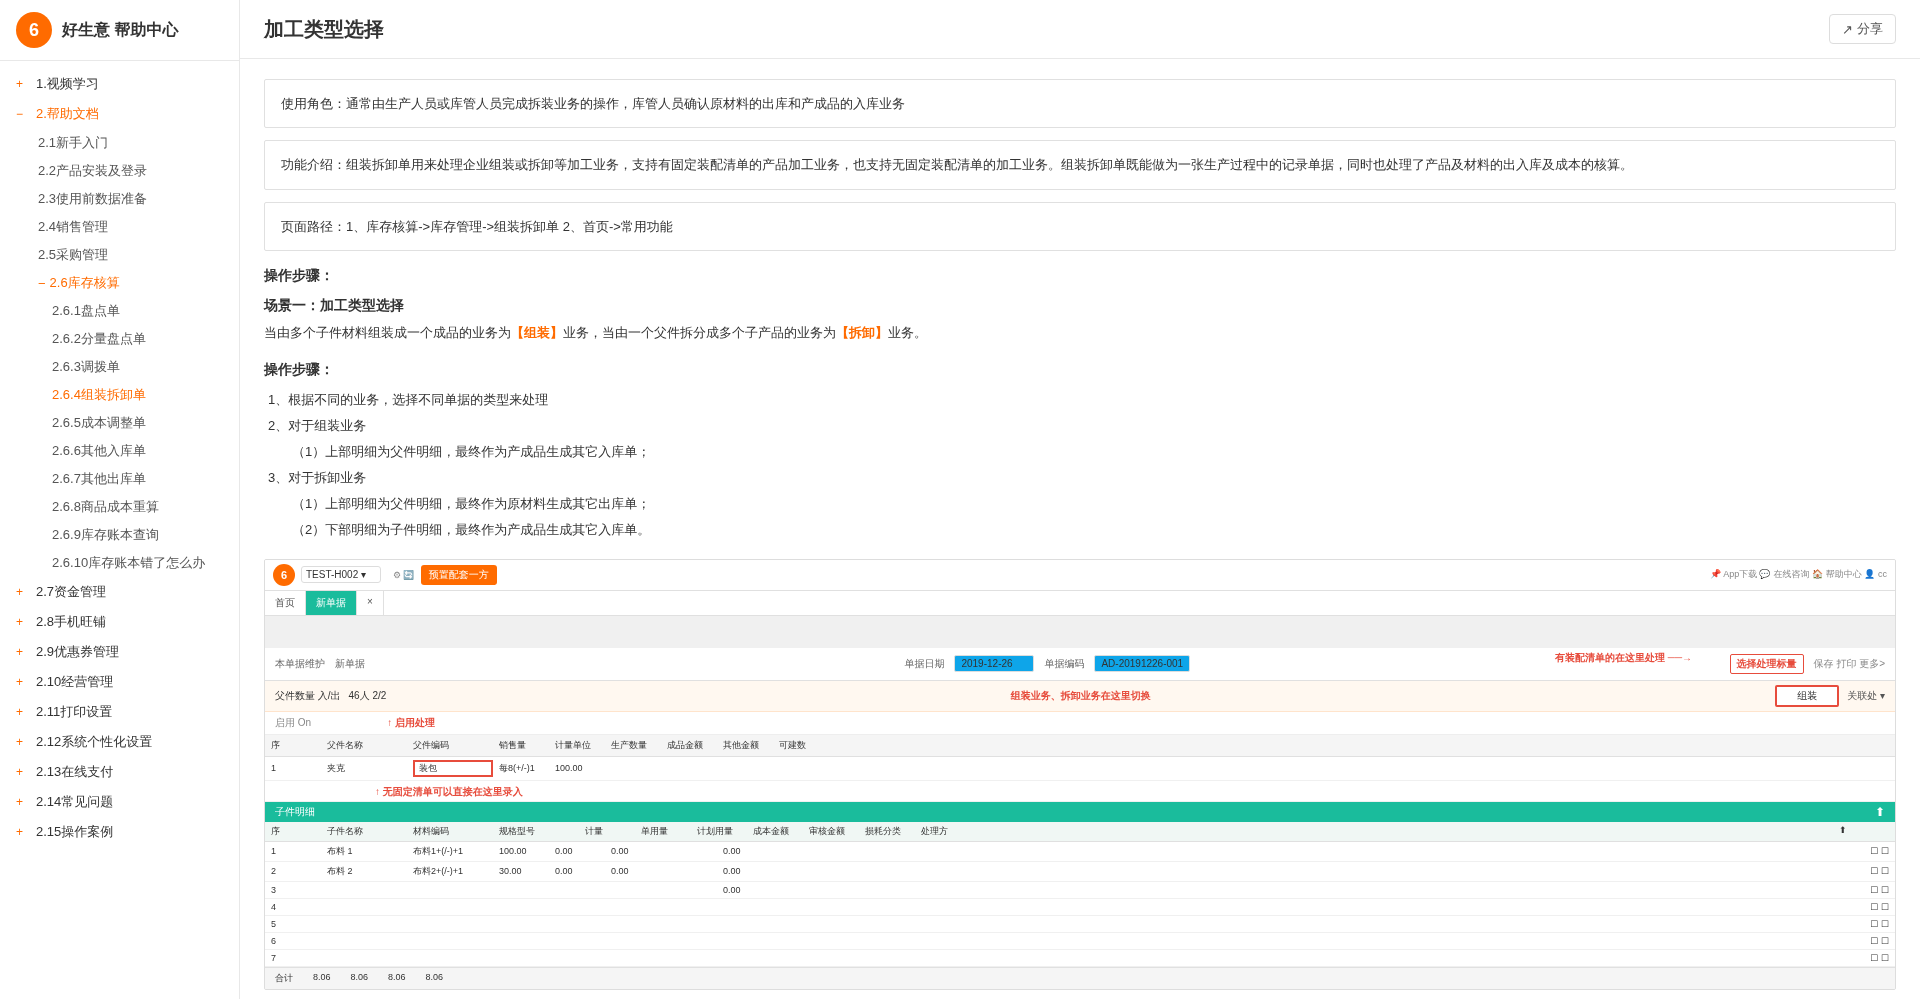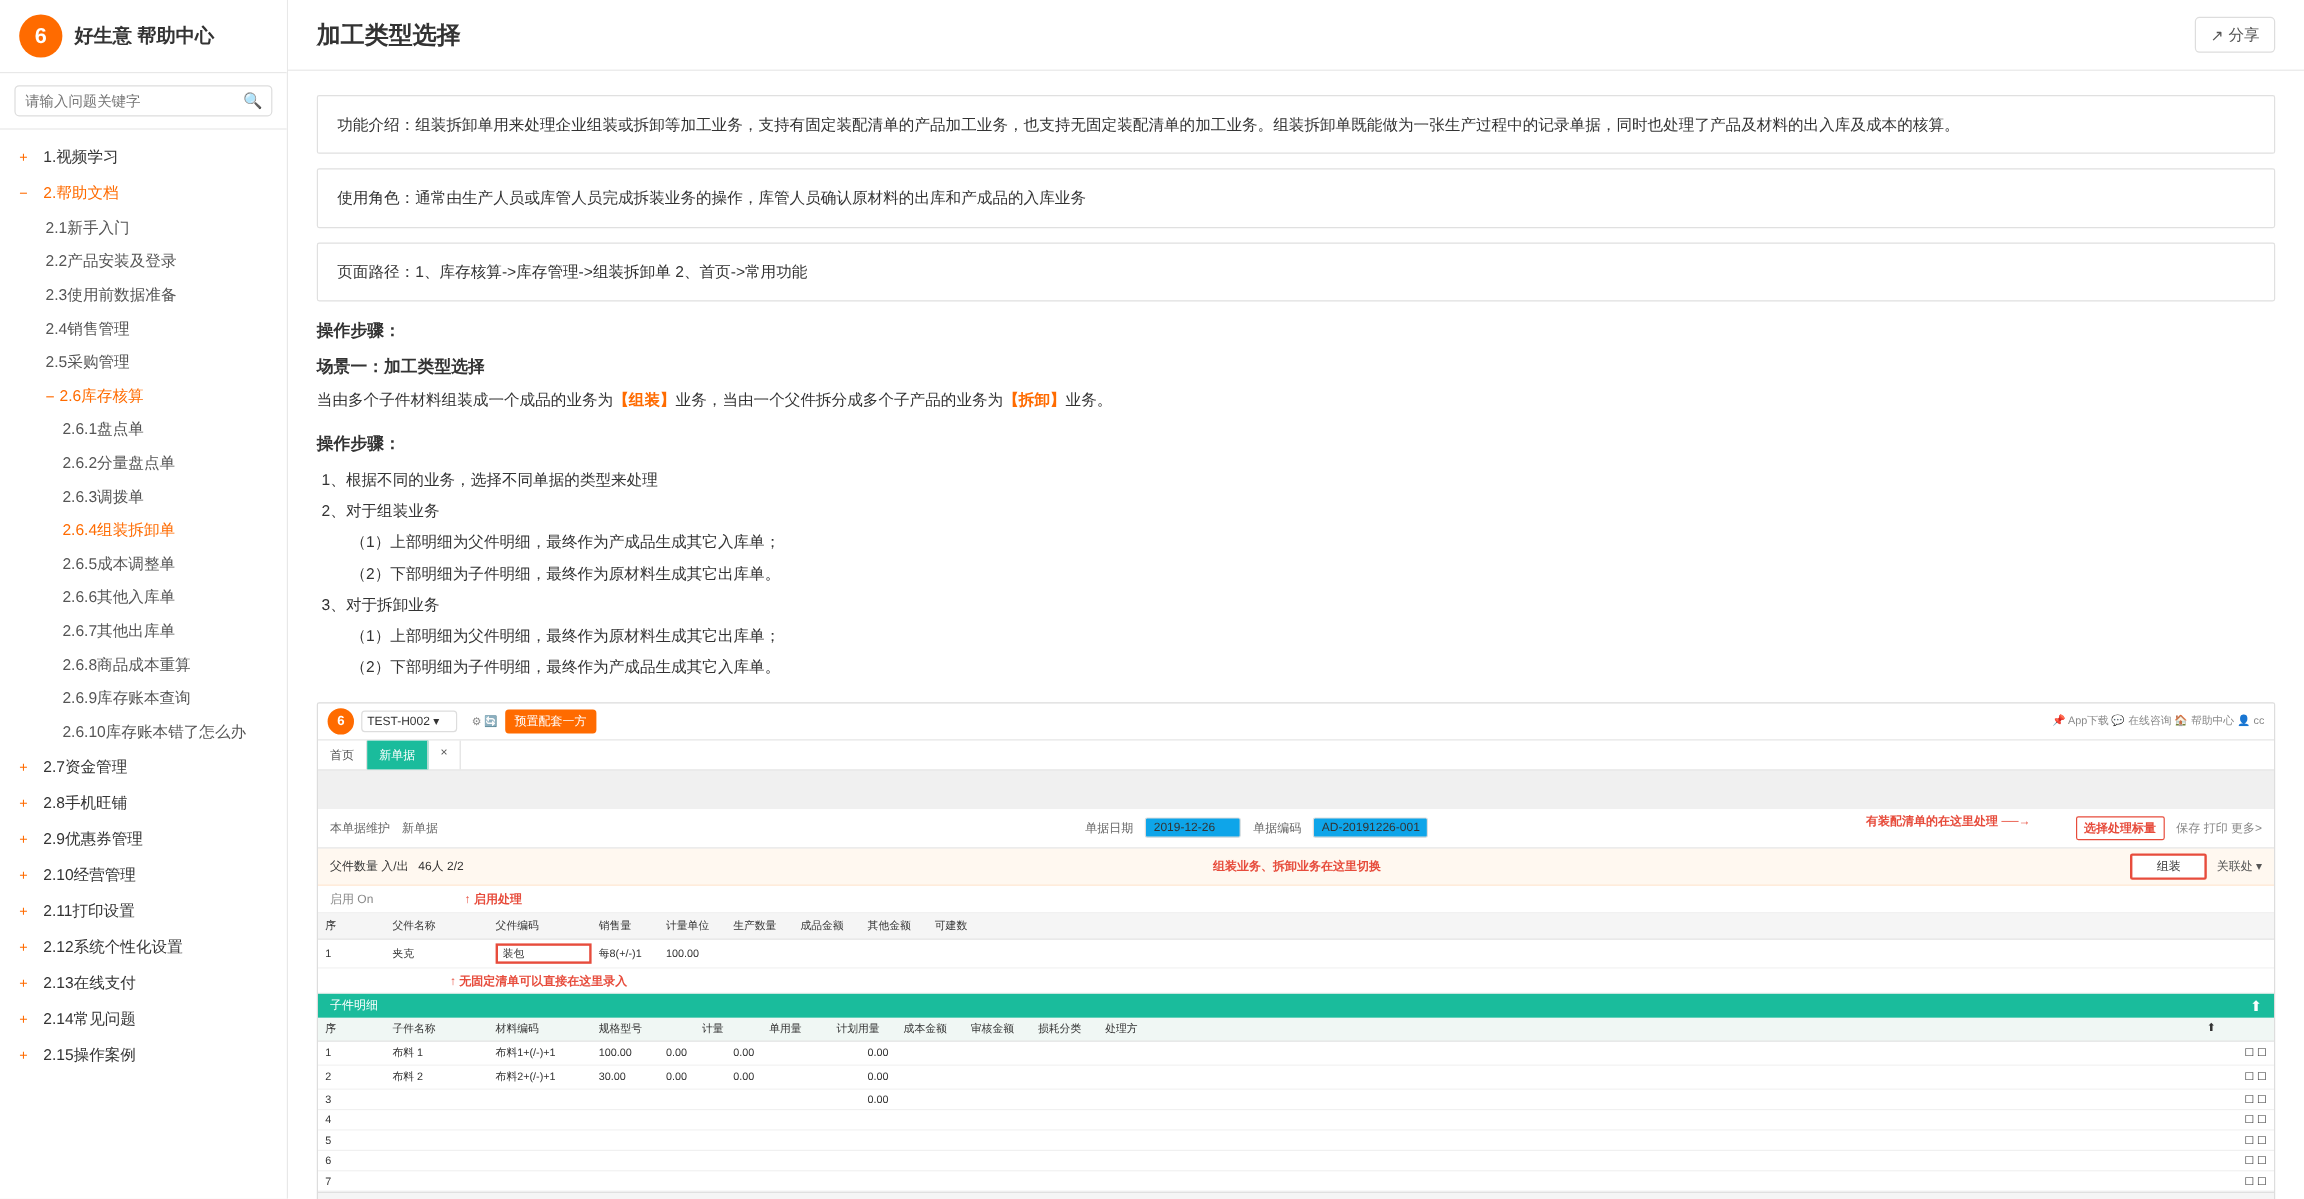--- a/index.html
+++ b/index.html
@@ -316,26 +316,20 @@
     }
   </style>
 </head>
 <body>
 
 <div class="sidebar">
   <div class="sidebar-header">
     <div class="logo-circle">6</div>
     <span class="logo-text">好生意 帮助中心</span>
   </div>
-  <div class="search-box">
-    <div class="search-icon-wrap">
-      <input class="search-input" type="text" placeholder="请输入问题关键字" style="">
-      <span class="search-icon">🔍</span>
-    </div>
-  </div>
   <nav class="nav-tree">
 
     <div class="nav-item">
       <div class="nav-item-row parent">
         <span class="nav-prefix plus">+</span>
         <span>1.视频学习</span>
       </div>
     </div>
 
     <div class="nav-item">
@@ -441,46 +435,45 @@
     <h1 class="page-title">加工类型选择</h1>
     <button class="share-btn">
       <span style="font-size:13px;">↗</span>
       <span>分享</span>
     </button>
   </div>
 
   <div class="main-content">
 
     <div class="info-block">
+      <span>使用角色：通常由生产人员或库管人员完成拆装业务的操作，库管人员确认原材料的出库和产成品的入库业务</span>
+    </div>
+
+    <div class="info-block">
       <span>功能介绍：组装拆卸单用来处理企业组装或拆卸等加工业务，支持有固定装配清单的产品加工业务，也支持无固定装配清单的加工业务。组装拆卸单既能做为一张生产过程中的记录单据，同时也处理了产品及材料的出入库及成本的核算。</span>
-    </div>
-
-    <div class="info-block">
-      <span>使用角色：通常由生产人员或库管人员完成拆装业务的操作，库管人员确认原材料的出库和产成品的入库业务</span>
     </div>
 
     <div class="info-block">
       <span>页面路径：1、库存核算-&gt;库存管理-&gt;组装拆卸单 2、首页-&gt;常用功能</span>
     </div>
 
     <div class="section-title">操作步骤：</div>
 
     <div class="scene-title">场景一：加工类型选择</div>
 
     <div class="content-text">
       当由多个子件材料组装成一个成品的业务为<span style="color:#ff6b00;font-weight:bold;">【组装】</span>业务，当由一个父件拆分成多个子产品的业务为<span style="color:#ff6b00;font-weight:bold;">【拆卸】</span>业务。
     </div>
 
     <div class="section-title">操作步骤：</div>
 
     <div class="steps-list">
       <div class="step-item">1、根据不同的业务，选择不同单据的类型来处理</div>
       <div class="step-item">2、对于组装业务</div>
       <div class="sub-item">（1）上部明细为父件明细，最终作为产成品生成其它入库单；</div>
-      <div class="sub-item">（2）下部明细为子件明细，最终作为原材料生成其它出库单。</div>
       <div class="step-item">3、对于拆卸业务</div>
       <div class="sub-item">（1）上部明细为父件明细，最终作为原材料生成其它出库单；</div>
       <div class="sub-item">（2）下部明细为子件明细，最终作为产成品生成其它入库单。</div>
     </div>
 
     <div class="screenshot-container">
       <div class="fake-ui">
 
         <div class="fake-topbar">
           <div class="fake-topbar-logo">6</div>

